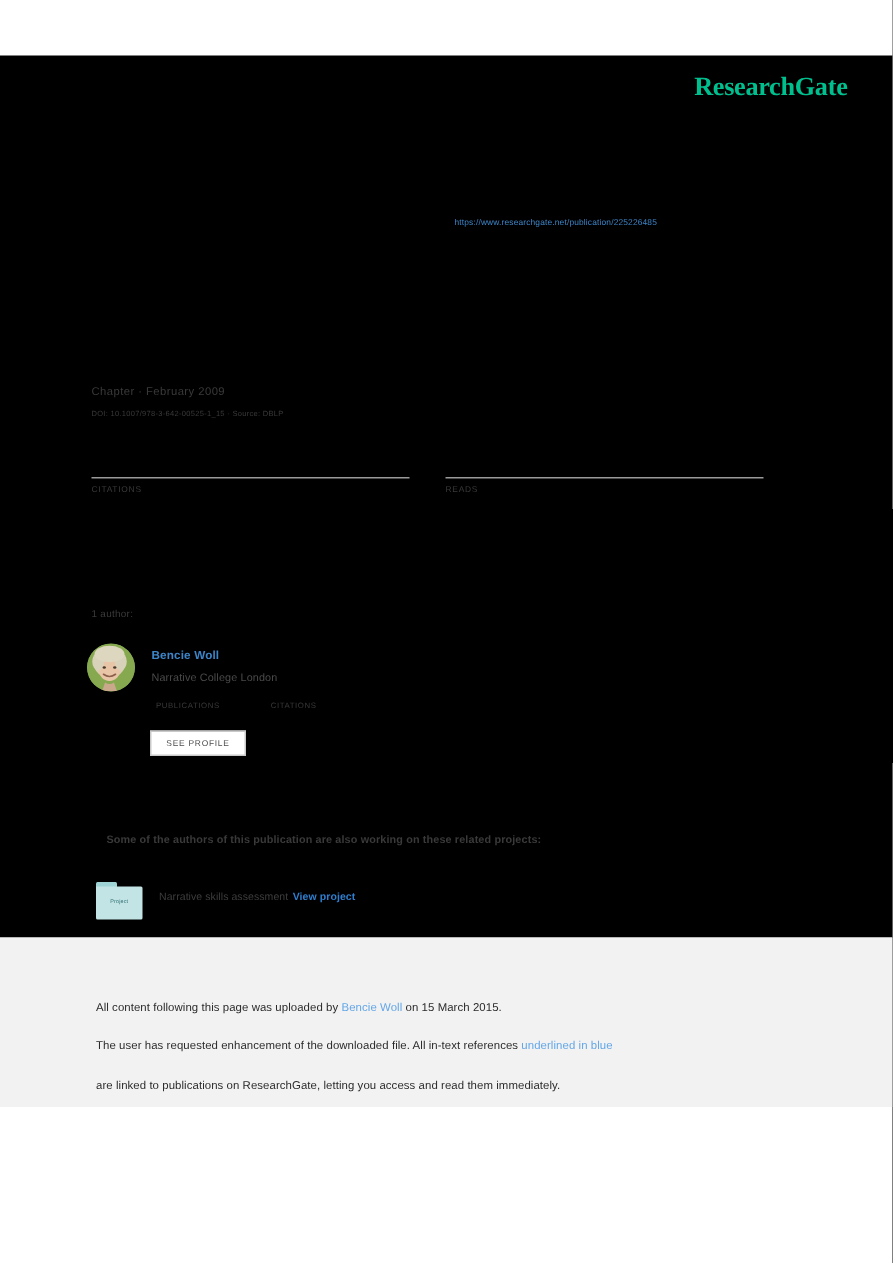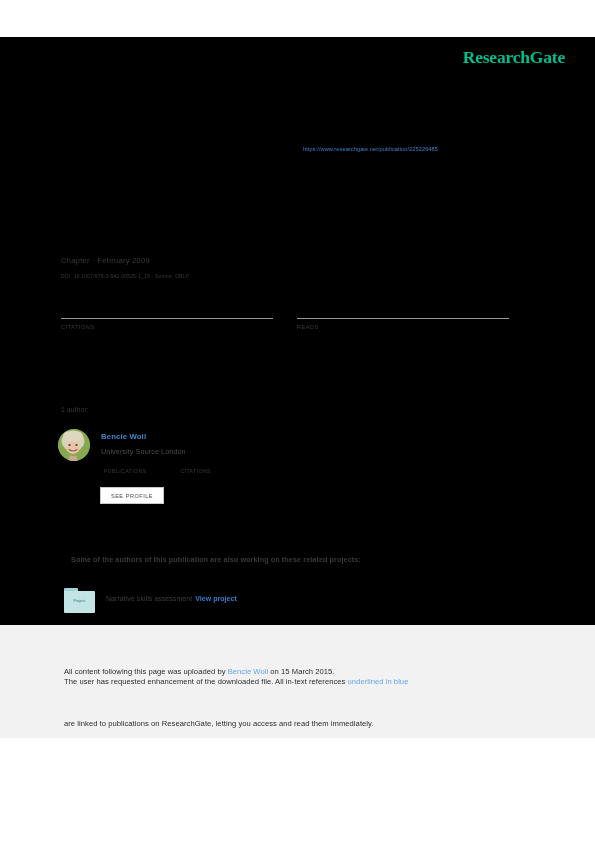--- a/index.html
+++ b/index.html
@@ -282,21 +282,21 @@
   }
   .footer-line {
     position: absolute;
     left: 64px;
     font-size: 7.6px;
     color: #2b2b2b;
     letter-spacing: 0.05px;
     white-space: nowrap;
   }
   .footer-line.l1 { top: 42px; }
-  .footer-line.l2 { top: 52px; }
+  .footer-line.l2 { top: 67px; }
   .footer-line.l3 { top: 94px; }
   .footer-author-link { color: #63a6e8; }
   .footer-blue { color: #63a6e8; }
 </style>
 </head>
 <body>
 
 <div class="top-band"></div>
 
 <div class="main-body">
@@ -336,21 +336,21 @@
         <ellipse cx="22.5" cy="12" rx="4" ry="6" fill="#d9d2bb"></ellipse>
         <ellipse cx="15" cy="7" rx="10" ry="5.5" fill="#ded7c0"></ellipse>
         <ellipse cx="11.5" cy="16" rx="1.1" ry="0.9" fill="#4a3a2c"></ellipse>
         <ellipse cx="18.5" cy="16" rx="1.1" ry="0.9" fill="#4a3a2c"></ellipse>
         <path d="M11 20.5 Q15 23.5 19 20.5" stroke="#8c5f4a" stroke-width="1.1" fill="none" stroke-linecap="round"></path>
         <path d="M12 26 Q15 28 18 26 L20 32 L10 32 Z" fill="#c9a88c"></path>
       </svg>
     </div>
     <div class="author-info">
       <div class="author-name">Bencie Woll</div>
-      <div class="author-affil">University Source London</div>
+      <div class="author-affil">Narrative College London</div>
     </div>
   </div>
 
   <div class="author-stats">
     <div class="astat">
       <div class="astat-num"></div>
       <div class="astat-label">PUBLICATIONS</div>
     </div>
     <div class="astat">
       <div class="astat-num"></div>

